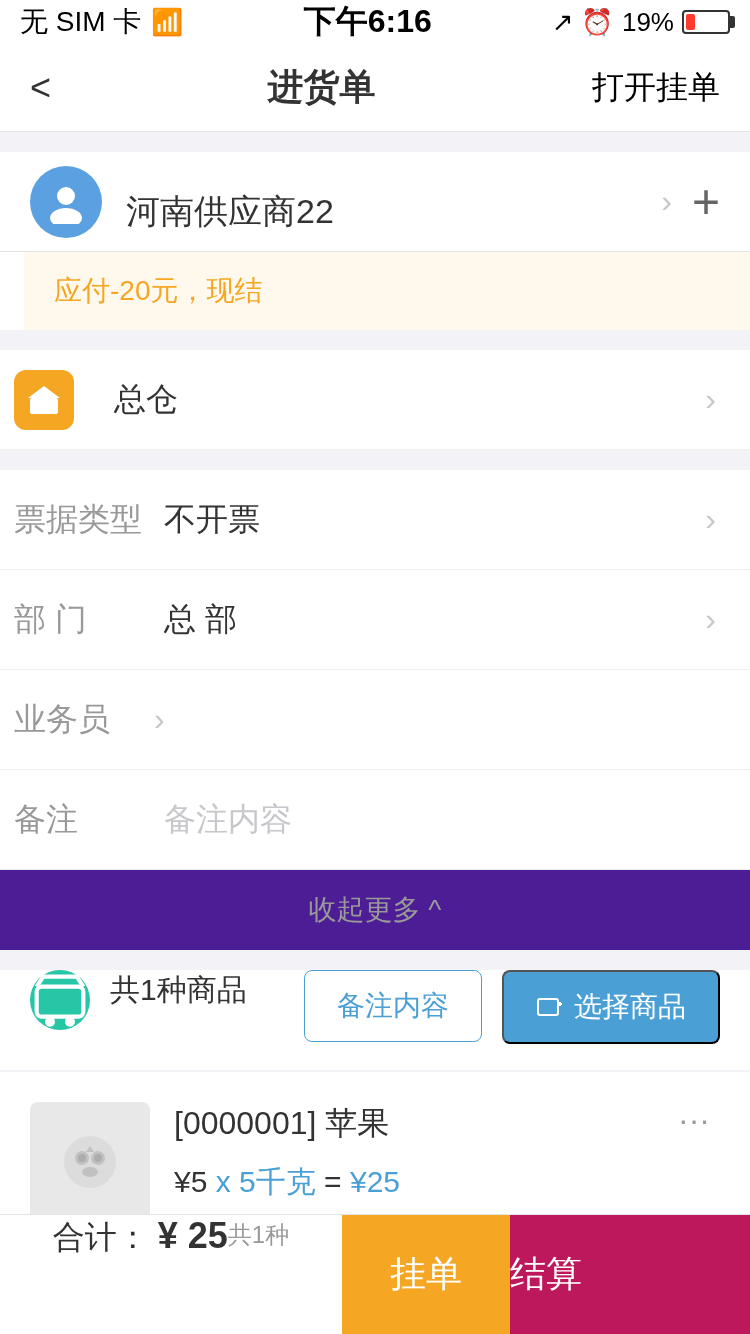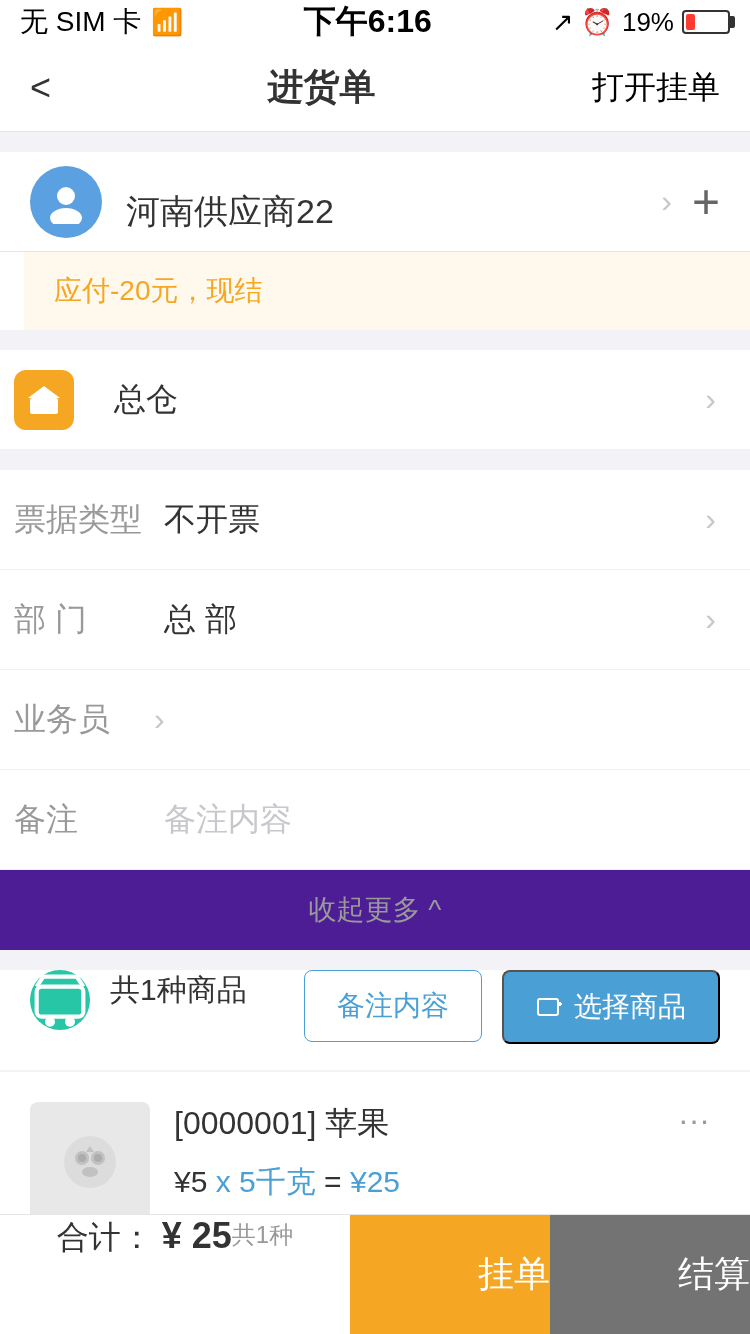--- a/index.html
+++ b/index.html
@@ -179,27 +179,27 @@
       flex: 1;
       display: flex;
       flex-direction: row;
       justify-content: center;
       padding: 0 30px;
     }
     .footer-total-main { font-size: 32px; color: #333; }
     .footer-total-amount { color: #333; font-size: 36px; font-weight: 600; }
     .footer-total-sub { font-size: 24px; color: #999; margin-top: 4px; }
     .footer-btn-hang {
-      width: 200px; background: #f5a623; color: #fff;
-      display: flex; align-items: center; justify-content: flex-end;
+      width: 168px; background: #f5a623; color: #fff;
+      display: flex; align-items: center; justify-content: center;
       font-size: 36px; cursor: pointer;
     }
     .footer-btn-settle {
-      width: 200px; background: #737373; color: #fff;
-      display: flex; align-items: center; justify-content: flex-end;
+      width: 240px; background: #be185d; color: #fff;
+      display: flex; align-items: center; justify-content: flex-start;
       font-size: 36px; cursor: pointer;
     }
 
     
     .wifi-icon { font-size: 26px; }
   </style>
 </head>
 <body>
 
 <div class="status-bar">

